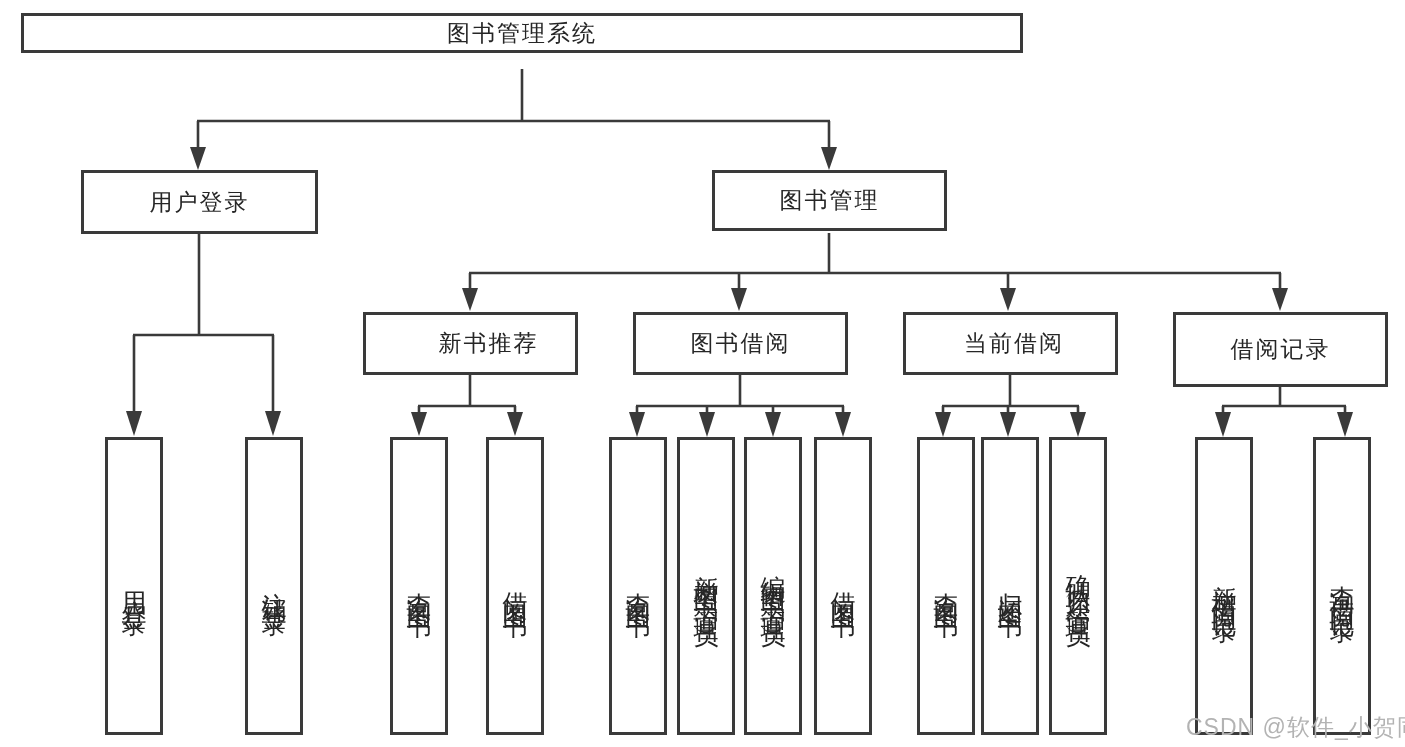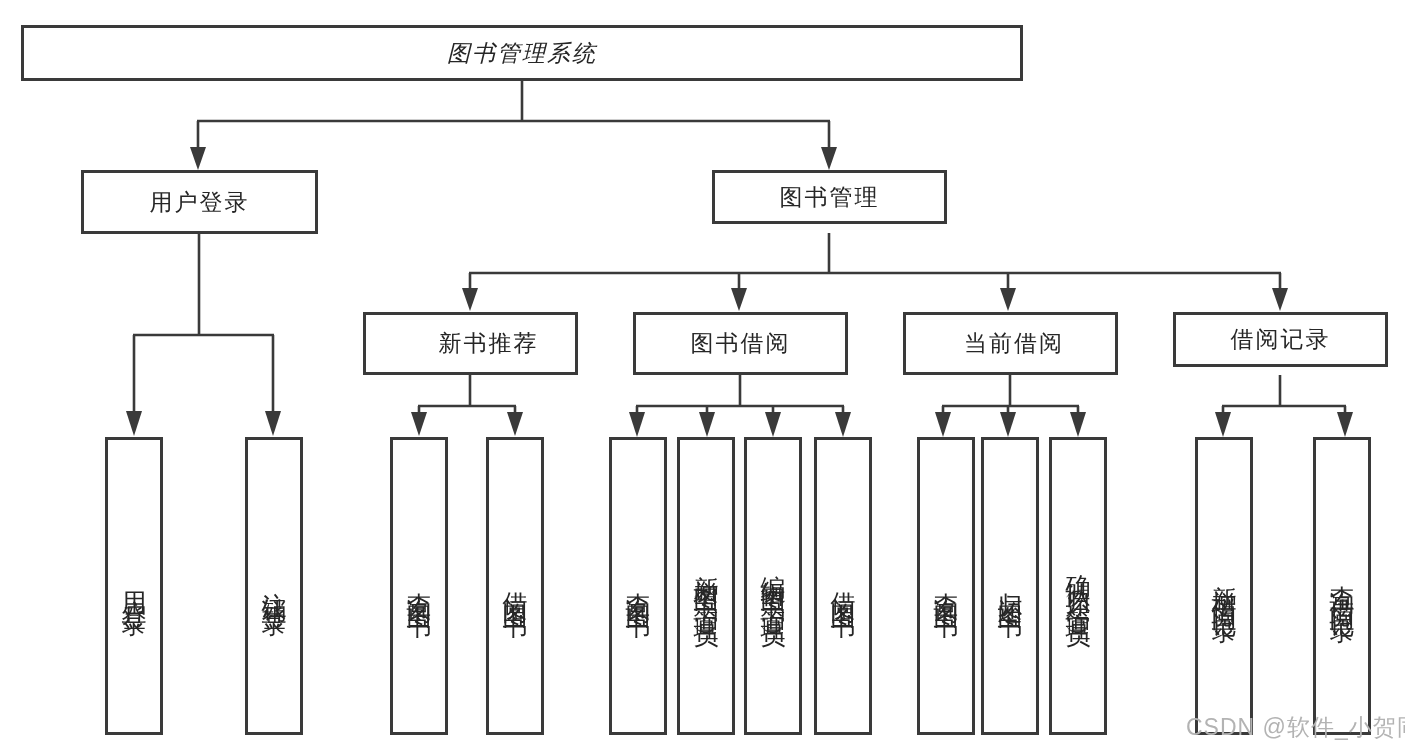--- a/index.html
+++ b/index.html
@@ -131,41 +131,41 @@
     <g>
       <path d="M1280 375 V406"></path>
       <path d="M1222 406 H1346"></path>
       <path d="M1223 406 V414"></path>
         <polygon points="1215,412 1231,412 1223,437"></polygon>
       <path d="M1345 406 V414"></path>
         <polygon points="1337,412 1353,412 1345,437"></polygon>
     </g>
   </svg>
 
-  <div class="node hnode" style="left:21px; top:25px; width:1002px; height:56px;font-style:italic;">
+  <div class="node hnode" style="left:21px; top:13px; width:1002px; height:40px;">
     <span>图书管理系统</span>
   </div>
 
   <div class="node hnode" style="left:81px; top:170px; width:237px; height:64px;">
     <span>用户登录</span>
   </div>
-  <div class="node hnode" style="left:712px; top:170px; width:235px; height:54px;">
+  <div class="node hnode" style="left:712px; top:170px; width:235px; height:61px;">
     <span>图书管理</span>
   </div>
 
   <div class="node hnode" style="left:363px; top:312px; width:215px; height:63px;padding-left:36px;">
     <span>新书推荐</span>
   </div>
   <div class="node hnode" style="left:633px; top:312px; width:215px; height:63px;">
     <span>图书借阅</span>
   </div>
   <div class="node hnode" style="left:903px; top:312px; width:215px; height:63px;padding-left:7px;">
     <span>当前借阅</span>
   </div>
-  <div class="node hnode" style="left:1173px; top:312px; width:215px; height:55px;">
+  <div class="node hnode" style="left:1173px; top:312px; width:215px; height:75px;">
     <span>借阅记录</span>
   </div>
 
   <div class="node vnode" style="left:105px; top:437px; width:58px; height:298px;">
     <span>用户登录</span>
   </div>
   <div class="node vnode" style="left:245px; top:437px; width:58px; height:298px;">
     <span>注销登录</span>
   </div>
 

